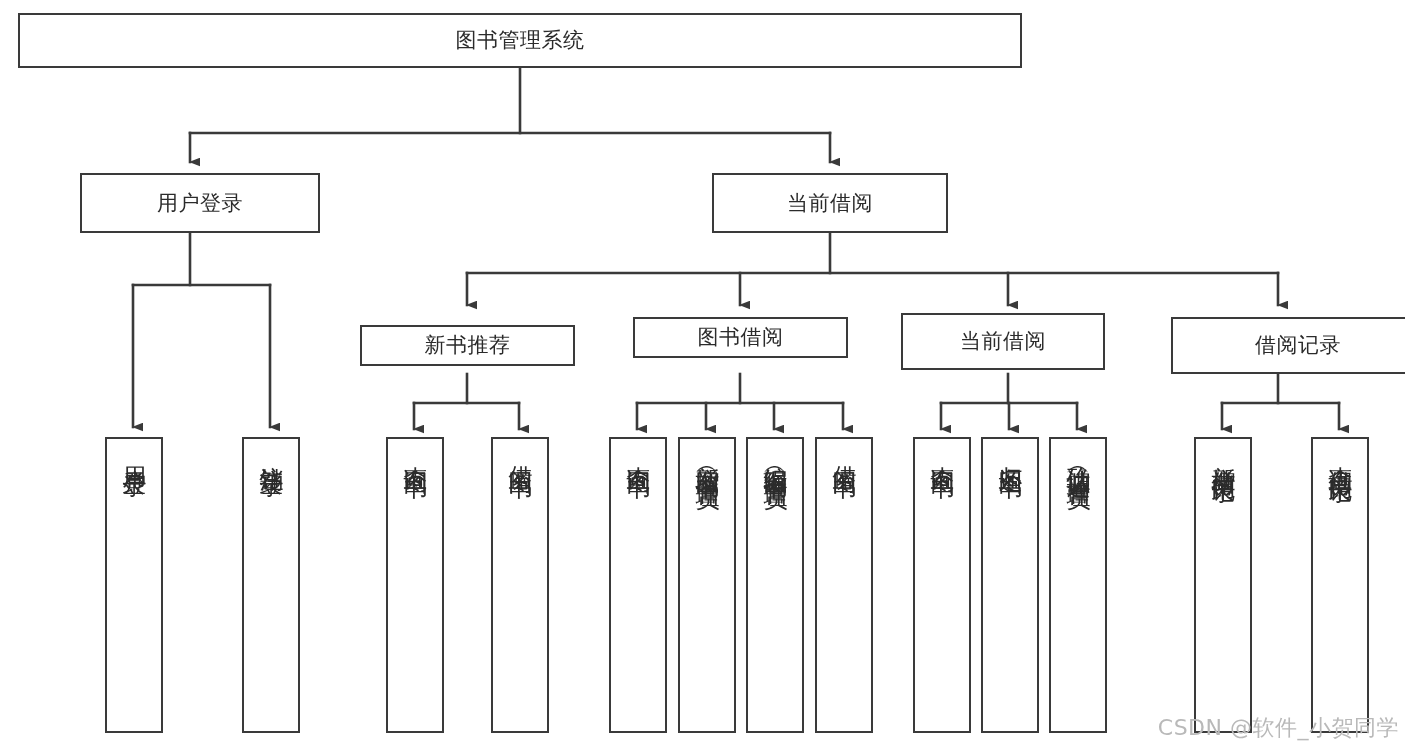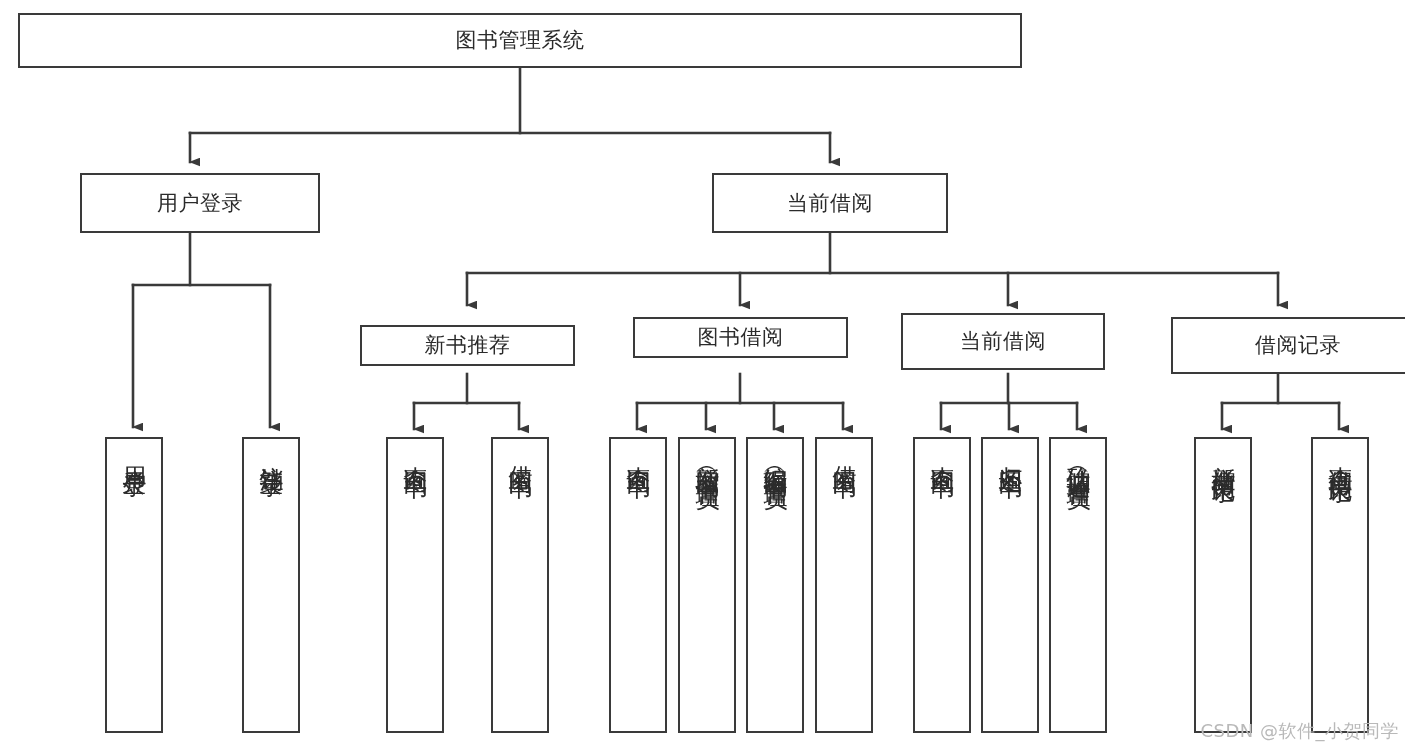--- a/index.html
+++ b/index.html
@@ -56,21 +56,21 @@
     writing-mode: vertical-rl;
     text-orientation: upright;
     font-size: 24px;
     line-height: 1.12;
     letter-spacing: 3px;
   }
   #watermark {
     position: absolute;
     right: 6px;
     bottom: 4px;
-    font-size: 18px;
+    font-size: 22px;
     color: #b9b9b9;
     letter-spacing: 0.5px;
     z-index: 5;
     white-space: nowrap;
   }
 </style>
 </head>
 <body>
 
 <div id="canvas">

